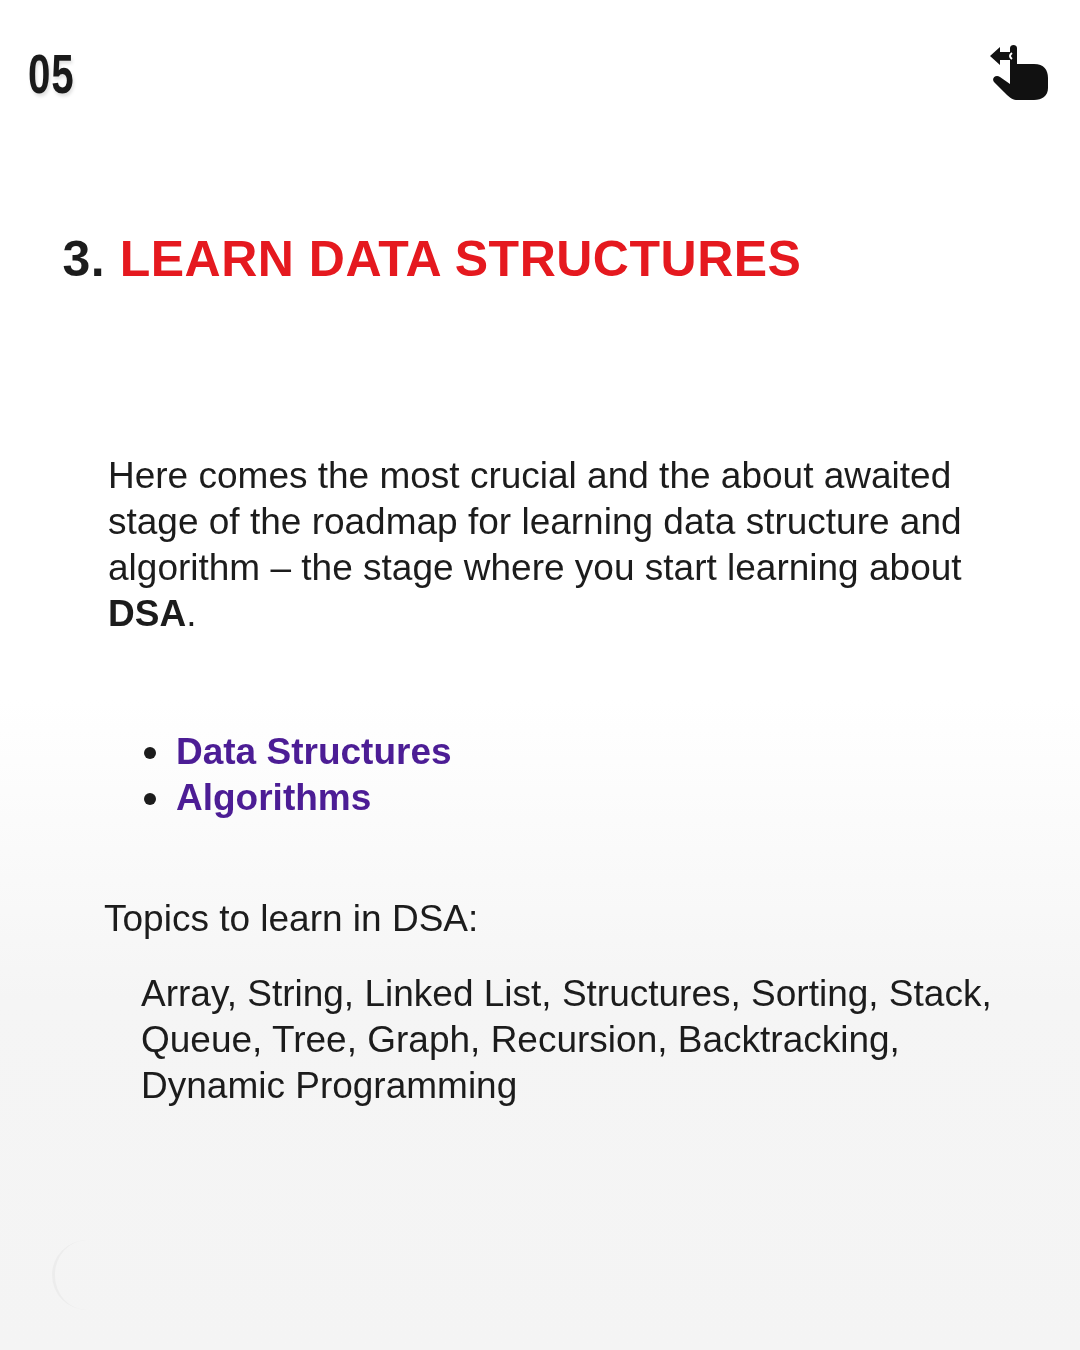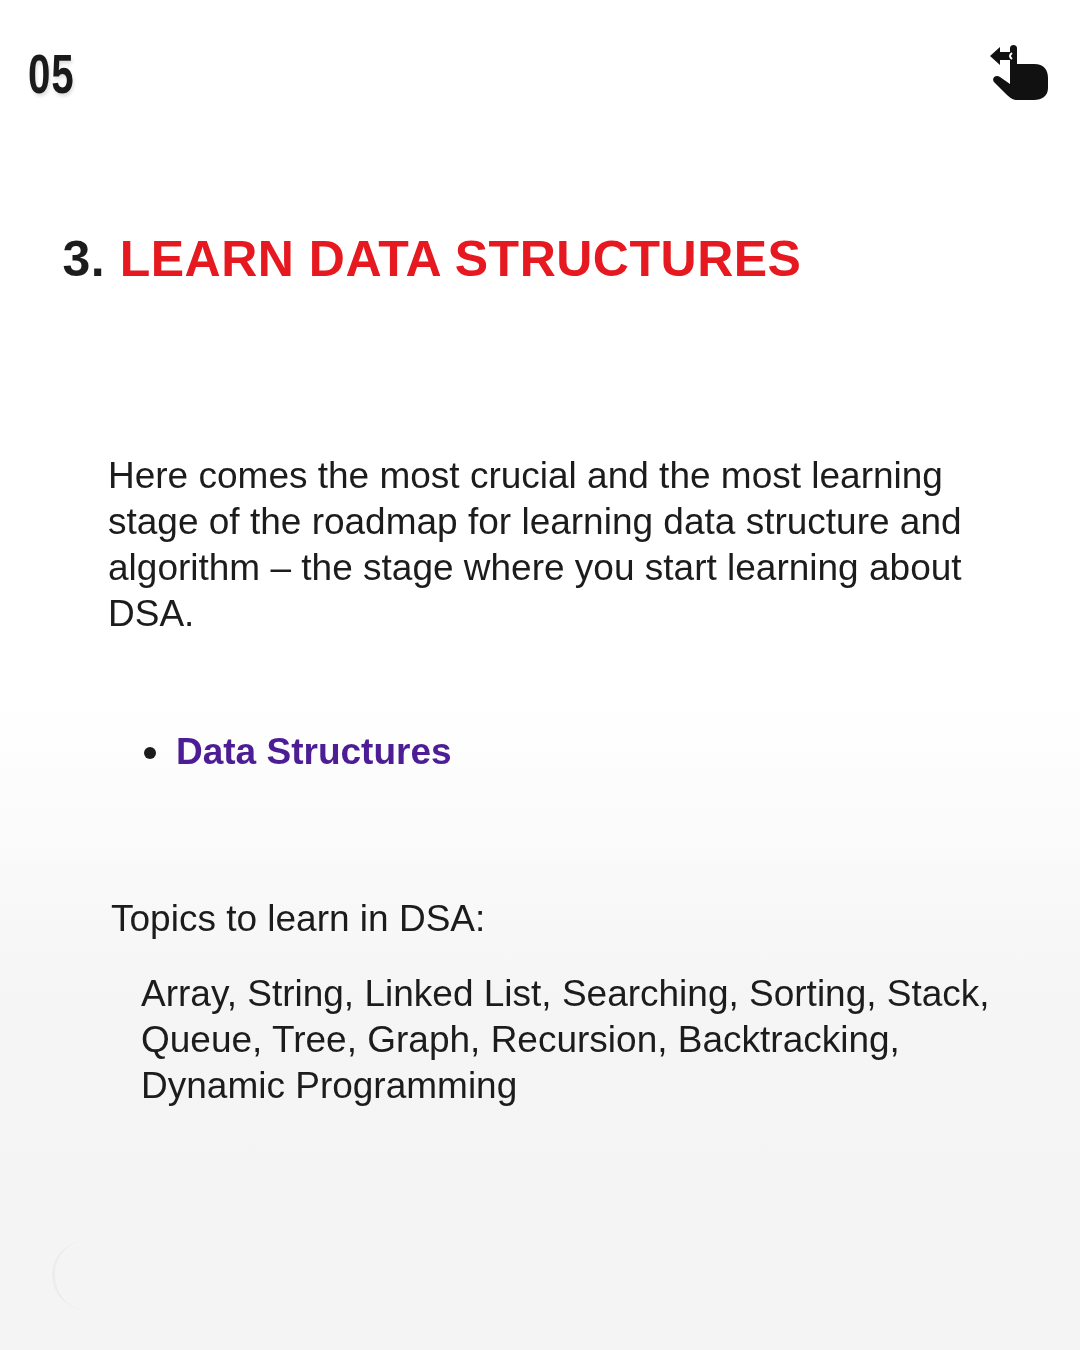--- a/index.html
+++ b/index.html
@@ -27,33 +27,33 @@
       text-align: center;
       font-weight: bold; font-size: 50px; line-height: 74px;
       letter-spacing: 0.5px;
     }
     .title .num { color: #1c1c1c; }
     .title .red { color: #e5191f; }
     .body-text {
       position: absolute; left: 108px; top: 453px; width: 900px;
       font-size: 37px; line-height: 46px; color: #1c1c1c;
     }
-    .body-text b { font-weight: normal; }
+    .body-text b { font-weight: bold; }
     .bullets {
       position: absolute; left: 140px; top: 729px;
       margin: 0; padding: 0; list-style: none;
       font-size: 37px; line-height: 46px; font-weight: bold; color: #4c1d95;
     }
     .bullets li { position: relative; padding-left: 36px; }
     .bullets li .dot {
       position: absolute; left: 4px; top: 18px; width: 12px; height: 12px;
       border-radius: 50%; background: #1c1c1c;
     }
     .topics-label {
-      position: absolute; left: 111px; top: 896px;
+      position: absolute; left: 104px; top: 896px;
       font-size: 37px; line-height: 46px; color: #1c1c1c;
     }
     .topics-list {
       position: absolute; left: 141px; top: 971px; width: 880px;
       font-size: 37px; line-height: 46px; color: #1c1c1c;
     }
     .faint-shape {
       position: absolute; left: 52px; top: 1240px; width: 230px; height: 70px;
       border-left: 3px solid rgba(0,0,0,0.03);
       border-radius: 40px 0 0 40px;
@@ -77,27 +77,31 @@
 </div>
 
 <div class="title">
   <div>
     <span class="num">3.</span>
     <span class="red">LEARN DATA STRUCTURES</span>
   </div>
 </div>
 
 <div class="body-text">
-  <span>Here comes the most crucial and the most learning stage of the roadmap for learning data structure and algorithm – the stage where you start learning about </span><b>DSA</b><span>.</span><br>
+  <span>Here comes the most crucial and the about awaited stage of the roadmap for learning data structure and algorithm – the stage where you start learning about </span><b>DSA</b><span>.</span><br>
 </div>
 
 <ul class="bullets">
   <li>
     <span class="dot"></span>
     <span>Data Structures</span>
   </li>
+  <li>
+    <span class="dot"></span>
+    <span>Algorithms</span>
+  </li>
 </ul>
 
 <div class="topics-label">Topics to learn in DSA:</div>
 
-<div class="topics-list">Array, String, Linked List, Searching, Sorting, Stack, Queue, Tree, Graph, Recursion, Backtracking, Dynamic Programming</div>
+<div class="topics-list">Array, String, Linked List, Structures, Sorting, Stack, Queue, Tree, Graph, Recursion, Backtracking, Dynamic Programming</div>
 
 <div class="faint-shape"></div>
 
 </body></html>

